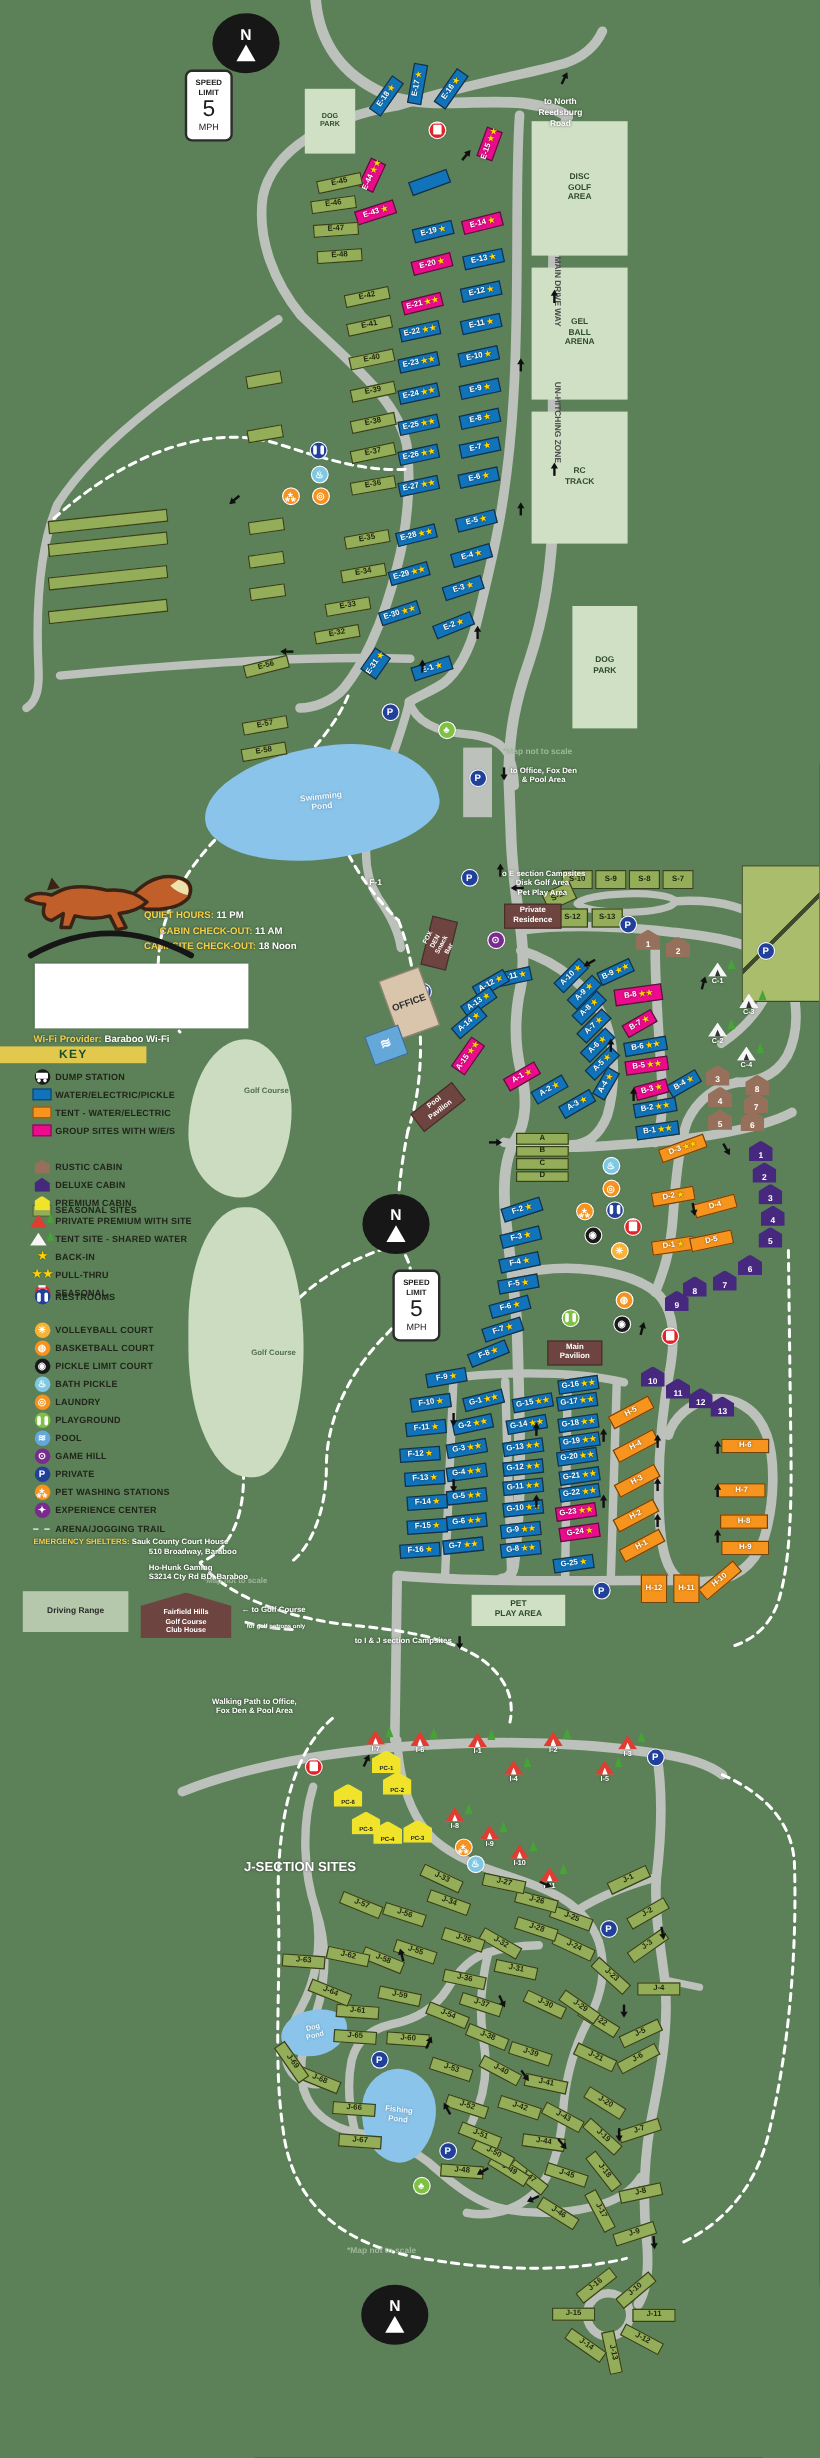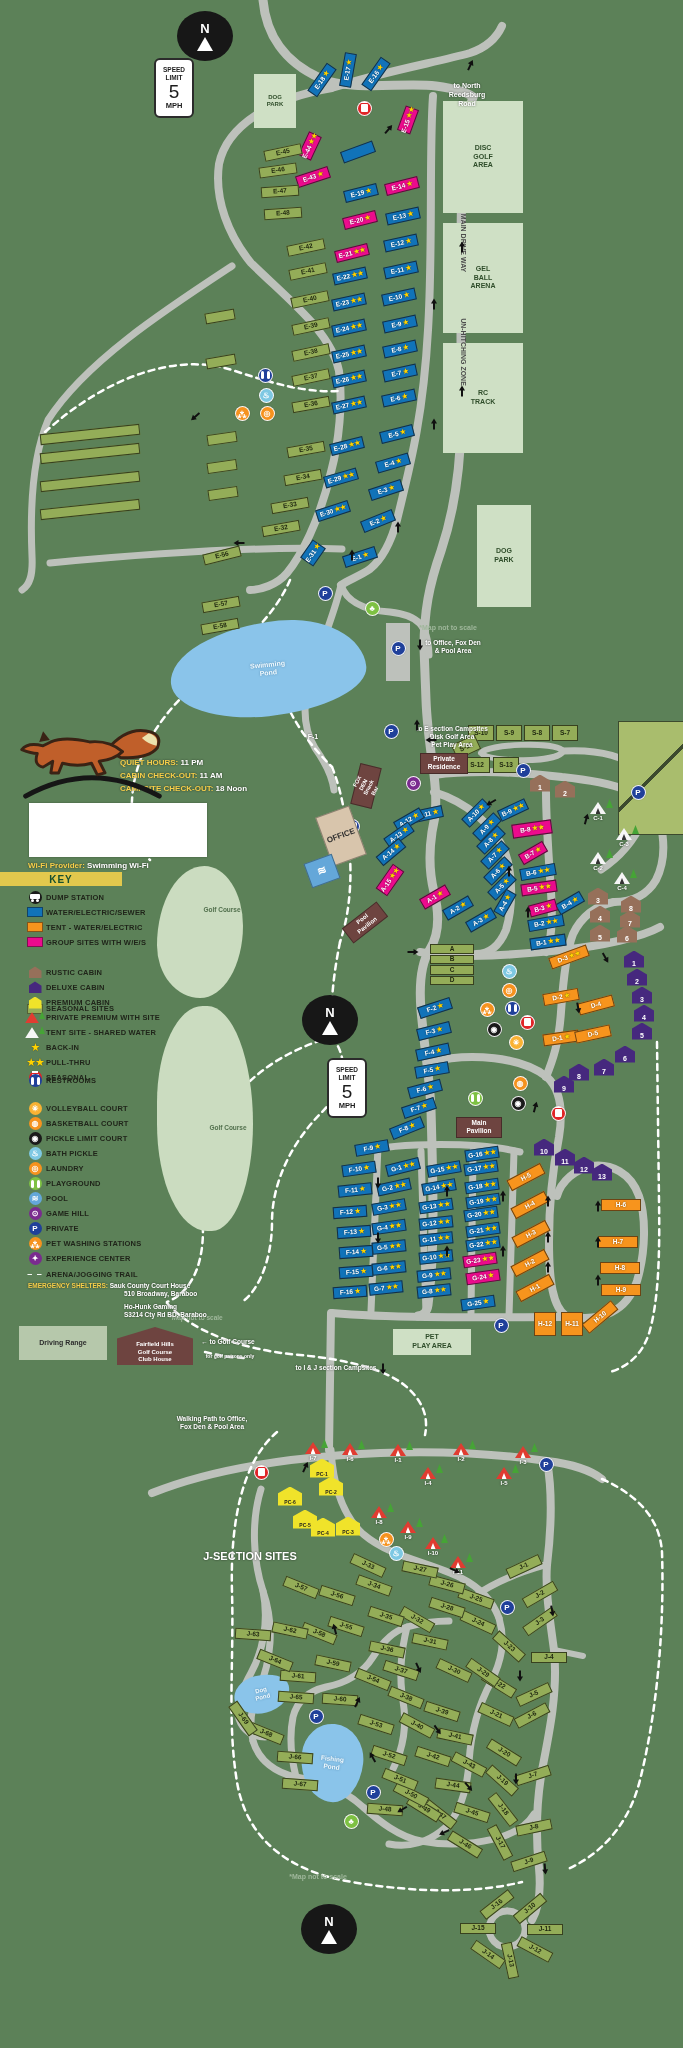--- a/index.html
+++ b/index.html
@@ -69,21 +69,21 @@
   .comp{position:absolute;width:56px;height:50px;background:#171717;border-radius:50%;
         display:flex;flex-direction:column;align-items:center;justify-content:center;}
   .comp .n{color:#fff;font-weight:bold;font-size:13px;line-height:1;}
   .comp .tri{width:0;height:0;border-left:8px solid transparent;border-right:8px solid transparent;
         border-bottom:14px solid #fff;margin-top:2px;}
   .speed{position:absolute;width:40px;height:60px;background:#fff;border:2px solid #2b2b2b;
         border-radius:6px;display:flex;flex-direction:column;align-items:center;justify-content:center;
         color:#1c1c1c;text-align:center;box-sizing:border-box;}
   .speed .l1{font-size:6.5px;font-weight:bold;line-height:1.2;white-space:pre-line;}
   .speed .l2{font-size:19px;line-height:1;}
-  .speed .l3{font-size:7.5px;font-weight:bold;}
+  .speed .l3{font-size:7.5px;font-weight:normal;}
   #keybanner{position:absolute;left:0;top:872px;width:122px;height:14px;background:#e2c84d;
         display:flex;align-items:center;justify-content:center;color:#17502e;font-weight:bold;
         font-size:10px;letter-spacing:1px;}
   .krow{position:absolute;left:24px;height:15px;display:flex;align-items:center;}
   .kic{width:22px;display:flex;align-items:center;justify-content:center;flex:none;}
   .klb{font-size:7.5px;font-weight:bold;color:#20251a;white-space:nowrap;letter-spacing:.2px;}
   .ksw{width:16px;height:10px;border:1px solid rgba(20,20,20,.5);box-sizing:border-box;}
   .khouse{width:13px;height:12px;clip-path:polygon(50% 0,100% 36%,100% 100%,0 100%,0 36%);}
   .kcir{width:13px;height:13px;border-radius:50%;display:flex;align-items:center;justify-content:center;
         color:#fff;font-weight:bold;font-size:8px;}
@@ -1159,24 +1159,24 @@
       <div class="mlabel" style="left: 448px; top: 628px; font-size: 7px; transform: translate(-50%, -50%); color: rgb(159, 183, 155);">*Map not to scale</div>
       <div class="mlabel" style="left: 196px; top: 1318px; font-size: 6.5px; transform: translate(-50%, -50%); color: rgb(159, 183, 155);">*Map not to scale</div>
       <div class="mlabel" style="left: 318px; top: 1877px; font-size: 7px; transform: translate(-50%, -50%); color: rgb(159, 183, 155);">*Map not to scale</div>
       <div class="mlabel sh" style="left: 453px; top: 647px; font-size: 6.5px; transform: translate(-50%, -50%); color: rgb(255, 255, 255);">to Office, Fox Den
 &amp; Pool Area</div>
       <div class="mlabel sh" style="left: 452px; top: 737px; font-size: 6.5px; transform: translate(-50%, -50%); color: rgb(255, 255, 255);">to E section Campsites
 Disk Golf Area
 Pet Play Area</div>
       <div class="mlabel sh" style="left: 313px; top: 737px; font-size: 7px; transform: translate(-50%, -50%); color: rgb(255, 255, 255);">F-1</div>
       <div class="mlabel sh" style="left: 120px; top: 763px; font-size: 8px; transform: translate(0px, -50%); text-align: left;"><span style="color: rgb(246, 207, 75);">QUIET HOURS: </span><span style="color: rgb(255, 255, 255);">11 PM</span></div>
-      <div class="mlabel sh" style="left: 120px; top: 776px; font-size: 8px; transform: translate(0px, -50%); text-align: left;"><span style="color: rgb(246, 207, 75);">CABIN CHECK-OUT: </span><span style="color: rgb(255, 255, 255);">11 AM</span></div>
+      <div class="mlabel sh" style="left: 120px; top: 776px; font-size: 8px; transform: translate(0px, -50%); text-align: left;"><span style="color: rgb(246, 207, 75); margin-left: 13px;">CABIN CHECK-OUT: </span><span style="color: rgb(255, 255, 255);">11 AM</span></div>
       <div class="mlabel sh" style="left: 120px; top: 789px; font-size: 8px; transform: translate(0px, -50%); text-align: left;"><span style="color: rgb(246, 207, 75);">CAMPSITE CHECK-OUT: </span><span style="color: rgb(255, 255, 255);">18 Noon</span></div>
       <div class="mlabel" style="left: 36px; top: 812px; font-size: 8.5px; transform: translate(0px, -50%); text-align: left; color: rgb(17, 17, 17);">OFFICE HOURS:</div>
-      <div class="mlabel sh" style="left: 28px; top: 866px; font-size: 8px; transform: translate(0px, -50%); text-align: left;"><span style="color: rgb(246, 207, 75);">Wi-Fi Provider: </span><span style="color: rgb(255, 255, 255);">Swimming Wi-Fi</span></div>
+      <div class="mlabel sh" style="left: 28px; top: 866px; font-size: 8px; transform: translate(0px, -50%); text-align: left;"><span style="color: rgb(246, 207, 75);">Wi-Fi Provider: </span><span style="color: rgb(255, 255, 255);">Baraboo Wi-Fi</span></div>
       <div class="mlabel sh" style="left: 28px; top: 1286px; font-size: 6.5px; transform: translate(0px, -50%); text-align: left;"><span style="color: rgb(246, 207, 75);">EMERGENCY SHELTERS: </span><span style="color: rgb(255, 255, 255);">Sauk County Court House</span></div>
       <div class="mlabel sh" style="left: 124px; top: 1294px; font-size: 6.5px; transform: translate(0px, -50%); text-align: left; color: rgb(255, 255, 255);">510 Broadway, Baraboo</div>
       <div class="mlabel sh" style="left: 124px; top: 1307px; font-size: 6.5px; transform: translate(0px, -50%); text-align: left; color: rgb(255, 255, 255);">Ho-Hunk Gaming</div>
       <div class="mlabel sh" style="left: 124px; top: 1315px; font-size: 6.5px; transform: translate(0px, -50%); text-align: left; color: rgb(255, 255, 255);">S3214 Cty Rd BD, Baraboo</div>
       <div class="mlabel sh" style="left: 228px; top: 1342px; font-size: 6.5px; transform: translate(-50%, -50%); color: rgb(255, 255, 255);">← to Golf Course</div>
       <div class="mlabel sh" style="left: 230px; top: 1356px; font-size: 5px; transform: translate(-50%, -50%); color: rgb(255, 255, 255);">for golf patrons only</div>
       <div class="mlabel sh" style="left: 212px; top: 1423px; font-size: 6.5px; transform: translate(-50%, -50%); color: rgb(255, 255, 255);">Walking Path to Office,
 Fox Den &amp; Pool Area</div>
       <div class="mlabel sh" style="left: 336px; top: 1368px; font-size: 6.5px; transform: translate(-50%, -50%); color: rgb(255, 255, 255);">to I &amp; J section Campsites</div>
       <div class="mlabel sh" style="left: 250px; top: 1557px; font-size: 11px; transform: translate(-50%, -50%); color: rgb(255, 255, 255);">J-SECTION SITES</div>
@@ -1259,21 +1259,21 @@
           <span class="kcir" style="background: rgb(26, 26, 26);">
             <span class="g-truck"></span>
           </span>
         </span>
         <span class="klb">DUMP STATION</span>
       </div>
       <div class="krow" style="top: 904.58px;">
         <span class="kic">
           <span class="ksw" style="background: rgb(17, 115, 185);"></span>
         </span>
-        <span class="klb">WATER/ELECTRIC/SEWER</span>
+        <span class="klb">WATER/ELECTRIC/PICKLE</span>
       </div>
       <div class="krow" style="top: 919.66px;">
         <span class="kic">
           <span class="ksw" style="background: rgb(247, 148, 29);"></span>
         </span>
         <span class="klb">TENT - WATER/ELECTRIC</span>
       </div>
       <div class="krow" style="top: 934.74px;">
         <span class="kic">
           <span class="ksw" style="background: rgb(236, 11, 141);"></span>

